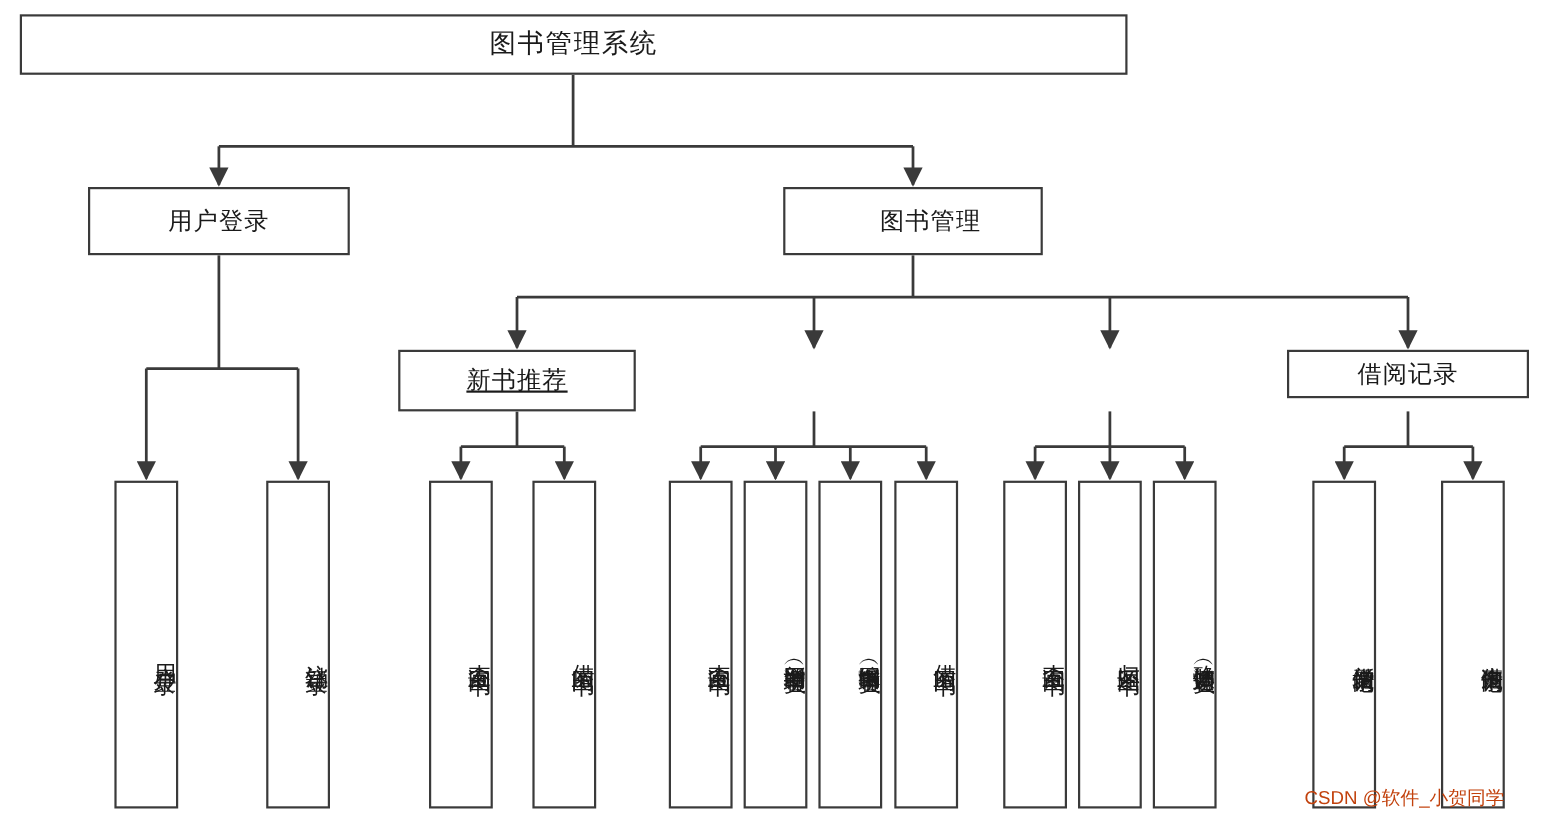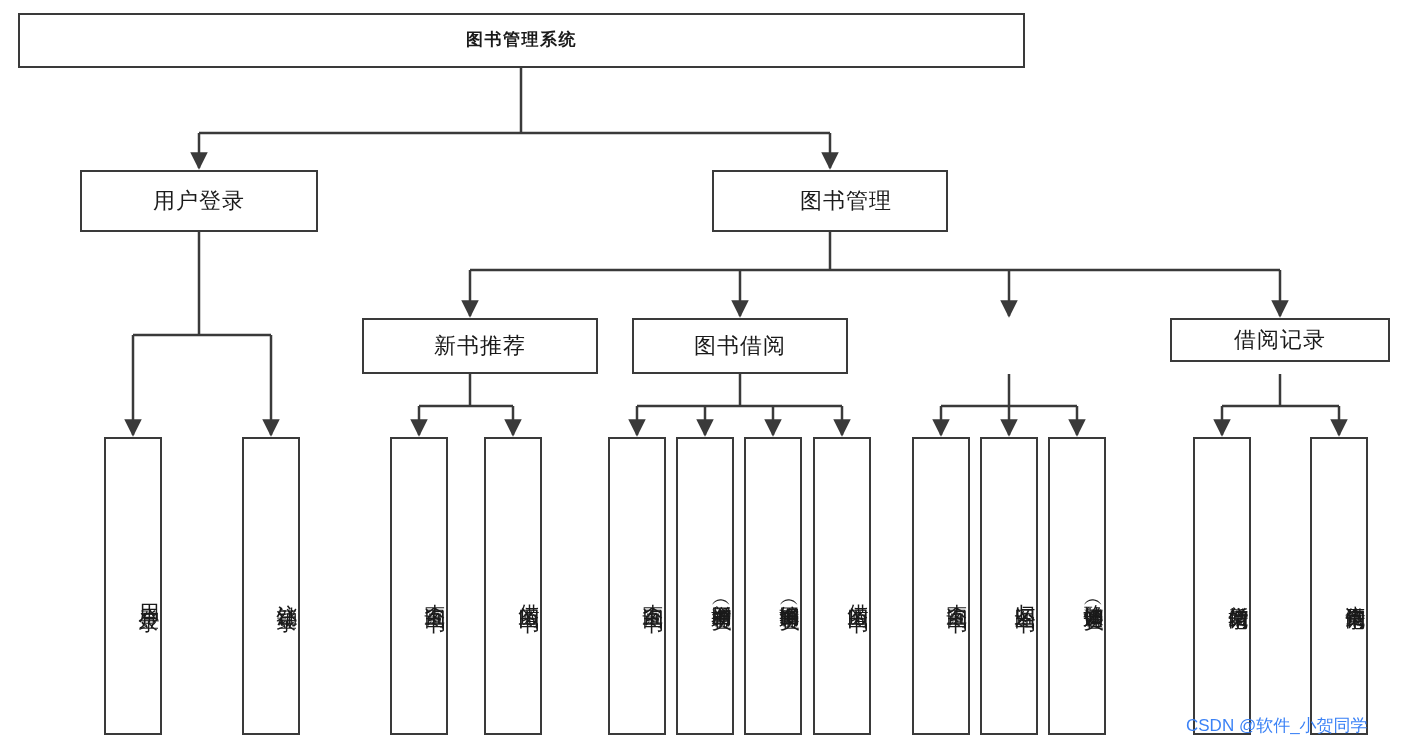--- a/index.html
+++ b/index.html
@@ -36,23 +36,22 @@
     color: #1a1a1a;
     z-index: 2;
   }
   .node-h {
     font-size: 22px;
     letter-spacing: 1px;
     line-height: 1.2;
     white-space: nowrap;
   }
   .node-root {
-    font-size: 17px;
+    font-size: 24px;
     letter-spacing: 1.5px;
-    font-weight: bold;
   }
   .node-v {
     writing-mode: vertical-rl;
     text-orientation: upright;
     font-size: 21px;
     letter-spacing: 3px;
     line-height: 1.05;
     padding-top: 14px;
     align-items: flex-start;
     justify-content: center;
@@ -61,21 +60,21 @@
   }
   .node-v.tall {
     font-size: 20px;
     letter-spacing: 1px;
   }
   .watermark {
     position: absolute;
     left: 1186px;
     top: 714px;
     font-size: 17px;
-    color: #3b82f6;
+    color: #c2410c;
     white-space: nowrap;
     z-index: 5;
     font-family: "Liberation Sans", "DejaVu Sans", sans-serif;
   }
 </style>
 </head>
 <body>
 
 <div id="canvas">
 
@@ -128,23 +127,22 @@
       <path d="M 1339 406 L 1339 435" marker-end="url(#arrow)"></path>
     </g>
   </svg>
 
   <div class="node node-h node-root" style="left:18px; top:13px; width:1007px; height:55px;">图书管理系统</div>
 
   <div class="node node-h" style="left:80px; top:170px; width:238px; height:62px;">用户登录</div>
 
   <div class="node node-h" style="left:712px; top:170px; width:236px; height:62px;padding-left:32px;">图书管理</div>
 
-  <div class="node node-h" style="left:362px; top:318px; width:236px; height:56px;">新书推荐</div>
+  <div class="node node-h" style="left:362px; top:318px; width:216px; height:56px;text-decoration:underline;">新书推荐</div>
 
-  <div class="node node-h" style="left:632px; top:318px; width:216px; height:56px;">图书借阅</div>
 
 
   <div class="node node-h" style="left:1170px; top:318px; width:220px; height:44px;">借阅记录</div>
 
   <div class="node node-v" style="left:104px; top:437px; width:58px; height:298px;">用户登录</div>
 
   <div class="node node-v" style="left:242px; top:437px; width:58px; height:298px;">注销登录</div>
 
   <div class="node node-v" style="left:390px; top:437px; width:58px; height:298px;">查询图书</div>
 

